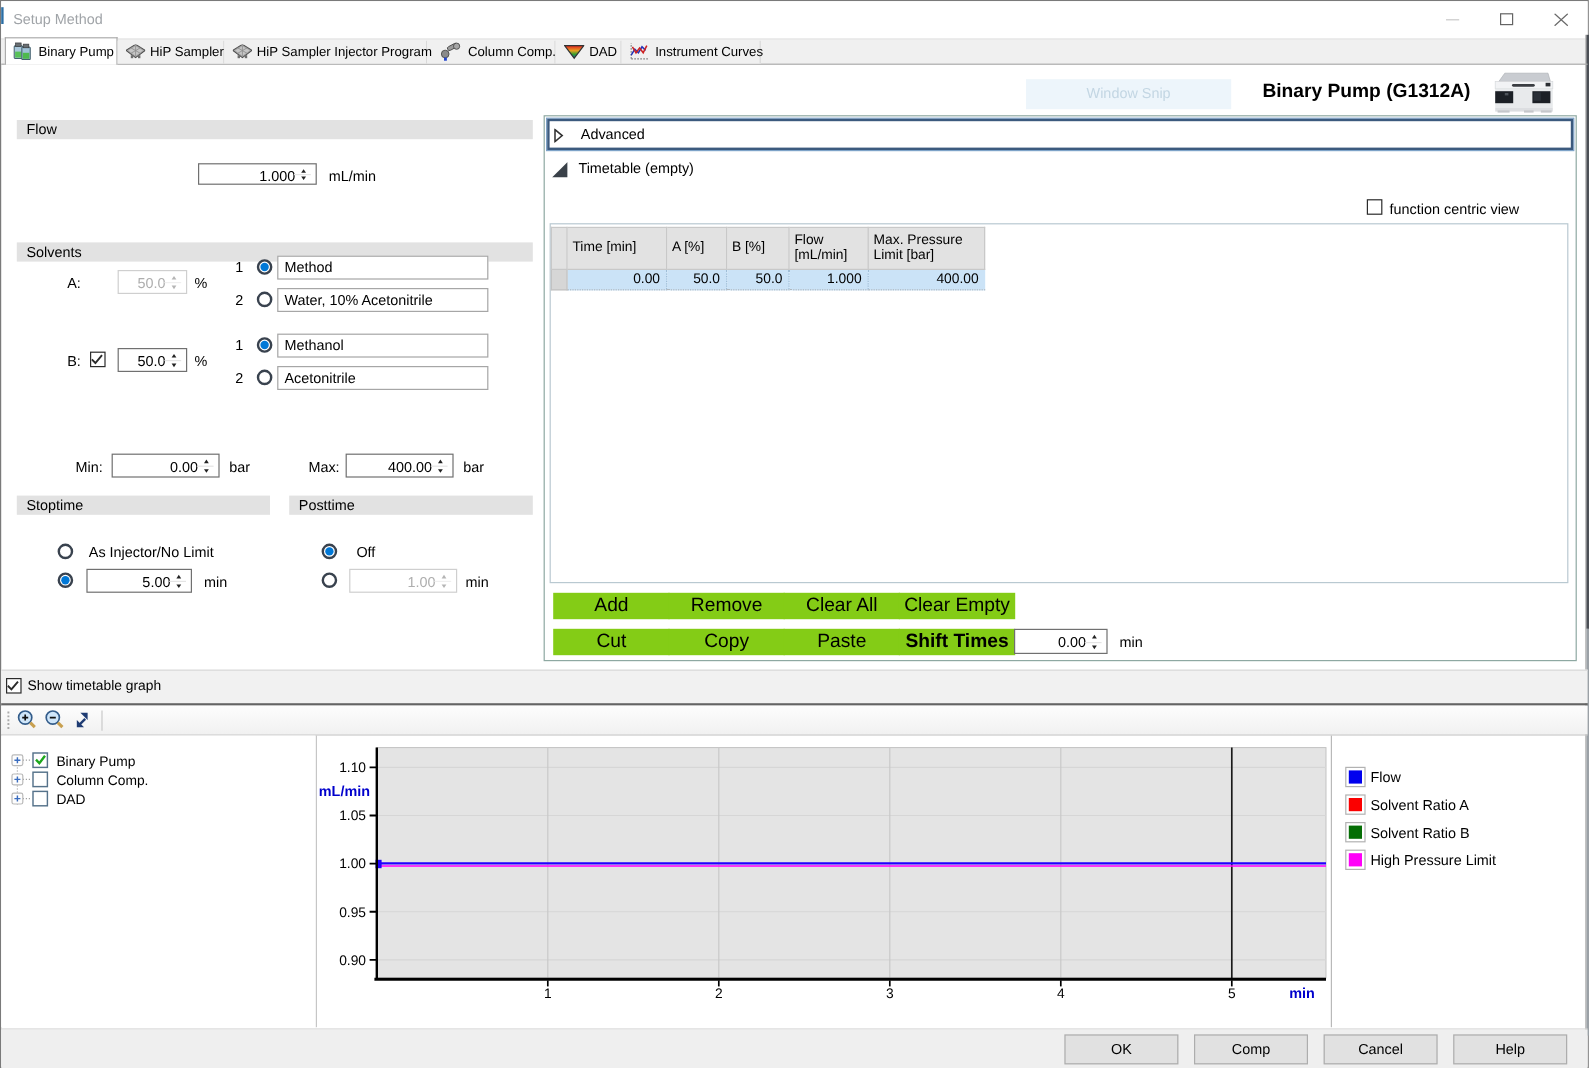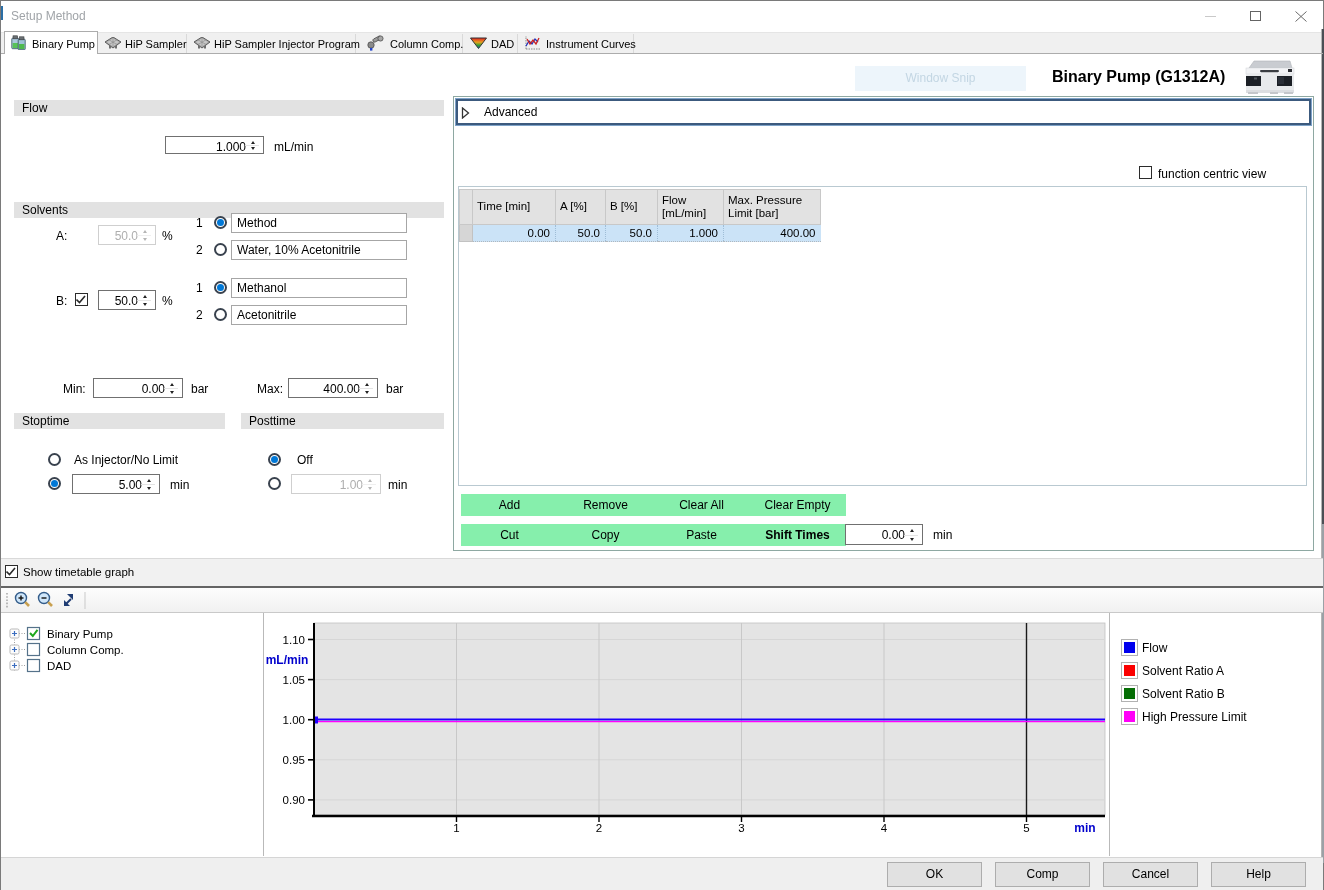--- a/index.html
+++ b/index.html
@@ -38,21 +38,21 @@
 #bptitle { position:absolute; left:1051px; top:67px; font-size:16px; font-weight:bold; }
 #rpanel { position:absolute; left:452px; top:95px; width:861px; height:455px; border:1px solid #8ea8a2; background:#fff; }
 #advbox { position:absolute; left:2px; top:2px; width:855px; height:26px; border:2px solid #3c5a7e; box-shadow:0 0 0 1px #7ea3c8; background:#fff; }
 #ttrow { position:absolute; left:2px; top:31px; width:853px; height:26px; background:#fff; }
 #innerbox { position:absolute; left:4px; top:89px; width:849px; height:300px; border:1px solid #b9c9d1; background:#fff; }
 
 table.grid { border-collapse:collapse; position:absolute; left:0px; top:2px; }
 table.grid th { background:#e2e2e2; border:1px solid #c8c8c8; font-weight:normal; font-size:11.5px; text-align:left; vertical-align:middle; padding:2px 4px; height:35px; line-height:13.5px; }
 table.grid td { font-size:11.5px; text-align:right; padding:0 5px; height:17px; border-bottom:1px dotted #b0b8bf; }
 table.grid td.c { background:#cbe3f7; border-left:1px dotted #9fbdd6; }
-.bluebtn { position:absolute; width:97px; height:22px; background:#86efac; text-align:center; line-height:22px; font-size:12px; }
+.bluebtn { position:absolute; width:97px; height:22px; background:#84cc16; text-align:center; line-height:22px; font-size:16px; }
 
 #cbrow { position:absolute; left:0; top:557px; width:100%; height:28px; background:#f1f1f1; border-top:1px solid #d9d9d9; }
 #darkline { position:absolute; left:0; top:585px; width:100%; height:2px; background:#646464; }
 #toolbar { position:absolute; left:0; top:587px; width:100%; height:25px; background:linear-gradient(#fdfdfd,#f1f1f1); border-bottom:1px solid #c9c9c9; }
 #treediv { position:absolute; left:262px; top:612px; width:1px; height:243px; background:#b9b9b9; }
 #legdiv { position:absolute; left:1108px; top:612px; width:1px; height:243px; background:#b9b9b9; }
 #footline { position:absolute; left:0; top:856px; width:100%; height:1px; background:#d5d5d5; }
 #footer { position:absolute; left:0; top:857px; width:100%; height:32px; background:#efefef; }
 .wbtn { position:absolute; top:4px; width:95px; height:25px; background:#e1e1e1; border:1px solid #adadad; text-align:center; line-height:23px; font-size:12px; }
 .leg-sw { position:absolute; left:1120px; width:17px; height:17px; border:1px solid #b2b2b2; background:#fff; }
@@ -245,20 +245,26 @@
         <rect x="40" y="32" width="9" height="2" fill="#c5c7cb"></rect>
     </svg>
   </div>
 
   <div id="rpanel">
     <div id="advbox">
       <svg class="abs" style="left:3px;top:6px;" width="9" height="12">
           <path d="M1.5,1 L7.5,6 L1.5,11 Z" fill="none" stroke="#333" stroke-width="1.3"></path>
         </svg>
       <span class="abs" style="left:26px;top:4px;">Advanced</span>
+    </div>
+    <div id="ttrow">
+      <svg class="abs" style="left:4px;top:7px;" width="13" height="13">
+          <path d="M0,13 L13,13 L13,0 Z" fill="#3a4149" transform="scale(1,1)"></path>
+        </svg>
+      <span class="abs" style="left:26px;top:5px;">Timetable (empty)</span>
     </div>
     <div class="cb" style="left:685px;top:69px;"></div>
     <span class="abs" style="left:704px;top:70px;font-size:12px;">function centric view</span>
     <div id="innerbox">
       <table class="grid">
         <tbody>
             <tr>
           <th style="width:13px;padding:0;"></th>
           <th style="width:83px;">Time [min]</th>
           <th style="width:50px;">A [%]</th>

